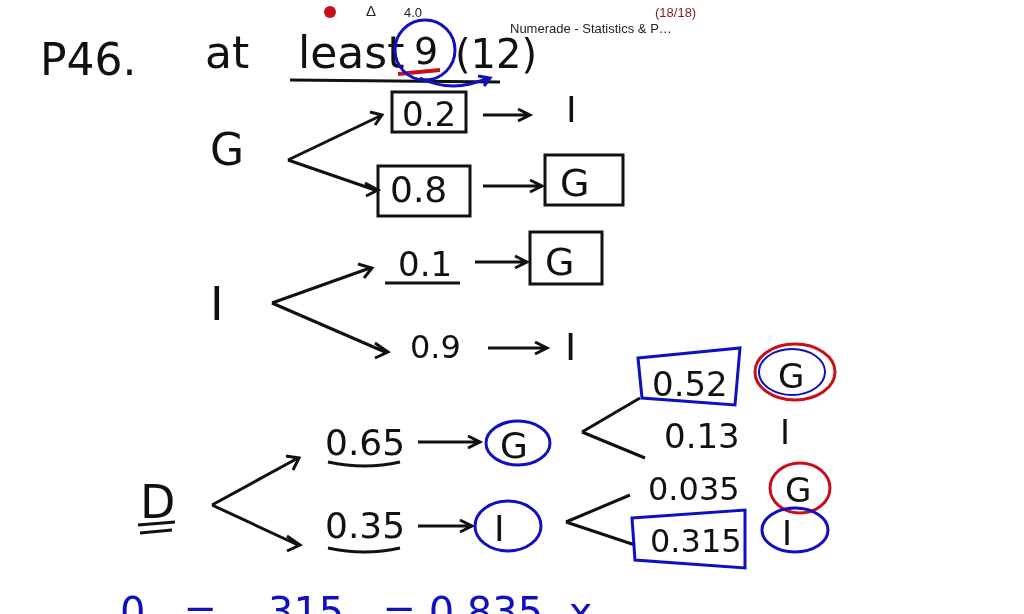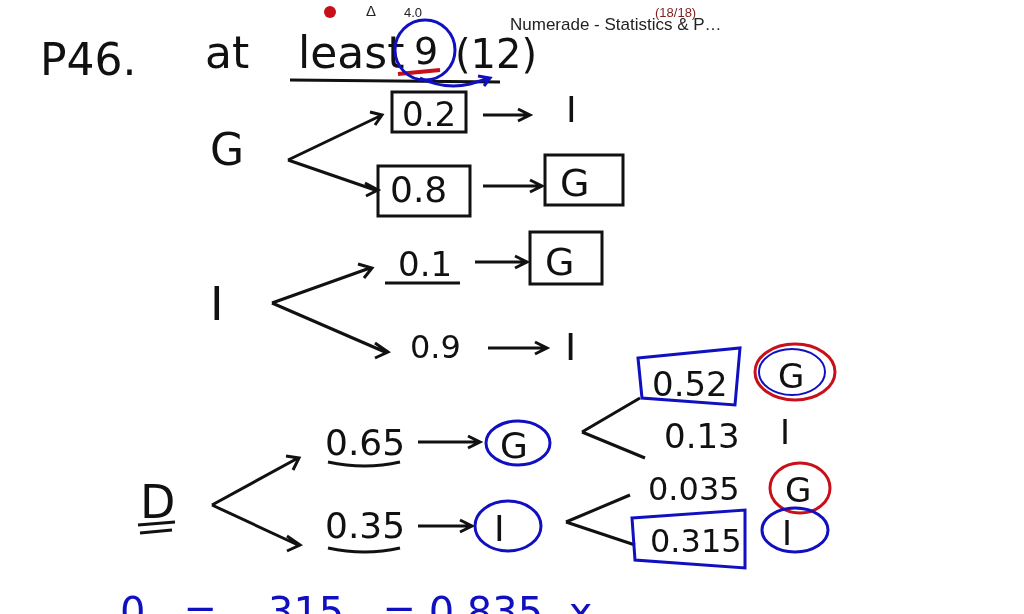--- a/index.html
+++ b/index.html
@@ -1,21 +1,21 @@
 <!DOCTYPE html>
 <html><head>
 <meta charset="utf-8">
 <style>
   html,body{margin:0;padding:0;background:#fff;}
   body{width:1024px;height:614px;position:relative;overflow:hidden;font-family:"DejaVu Sans",sans-serif;}
   .topbar{position:absolute;top:0;left:0;width:1024px;height:26px;}
   .rec-dot{position:absolute;left:324px;top:6px;width:12px;height:12px;border-radius:50%;background:#c8101a;}
   .delta{position:absolute;left:366px;top:2px;font-size:15px;color:#222;font-family:"Liberation Sans",sans-serif;}
   .speed{position:absolute;left:404px;top:5px;font-size:13px;color:#222;font-family:"Liberation Sans",sans-serif;}
-  .title{position:absolute;left:510px;top:15px;font-size:17px;color:#222;font-family:"Liberation Sans",sans-serif;}
+  .title{position:absolute;left:510px;top:21px;font-size:13px;color:#222;font-family:"Liberation Sans",sans-serif;}
   .counter{position:absolute;left:655px;top:5px;font-size:13px;color:#7f1d1d;font-family:"Liberation Sans",sans-serif;}
   svg{position:absolute;left:0;top:0;}
   .hw{font-family:"DejaVu Sans",sans-serif;fill:#111;}
   .hwb{font-family:"DejaVu Sans",sans-serif;fill:#1010c0;}
 </style>
 </head>
 <body>
 
 <div class="topbar">
   <div class="rec-dot"></div>

